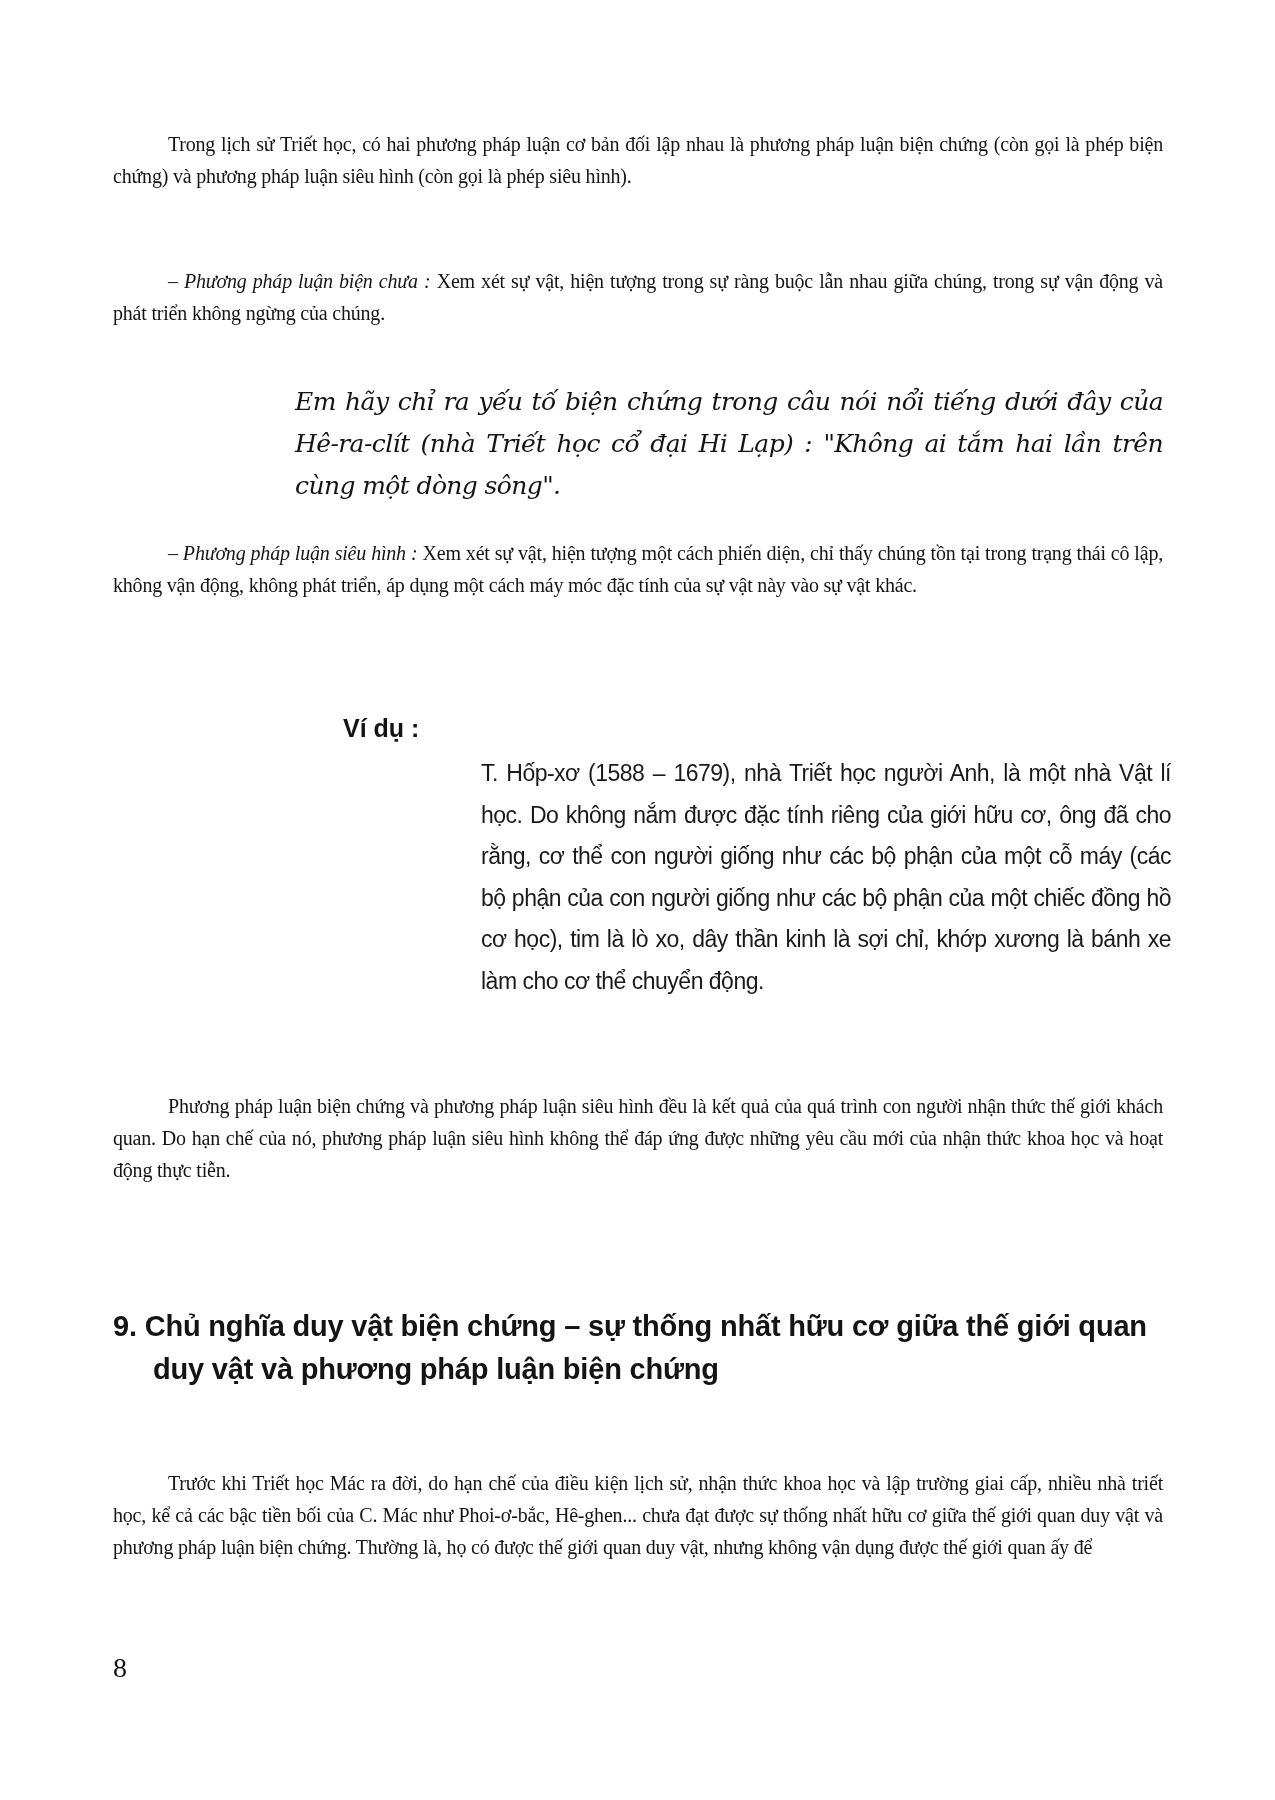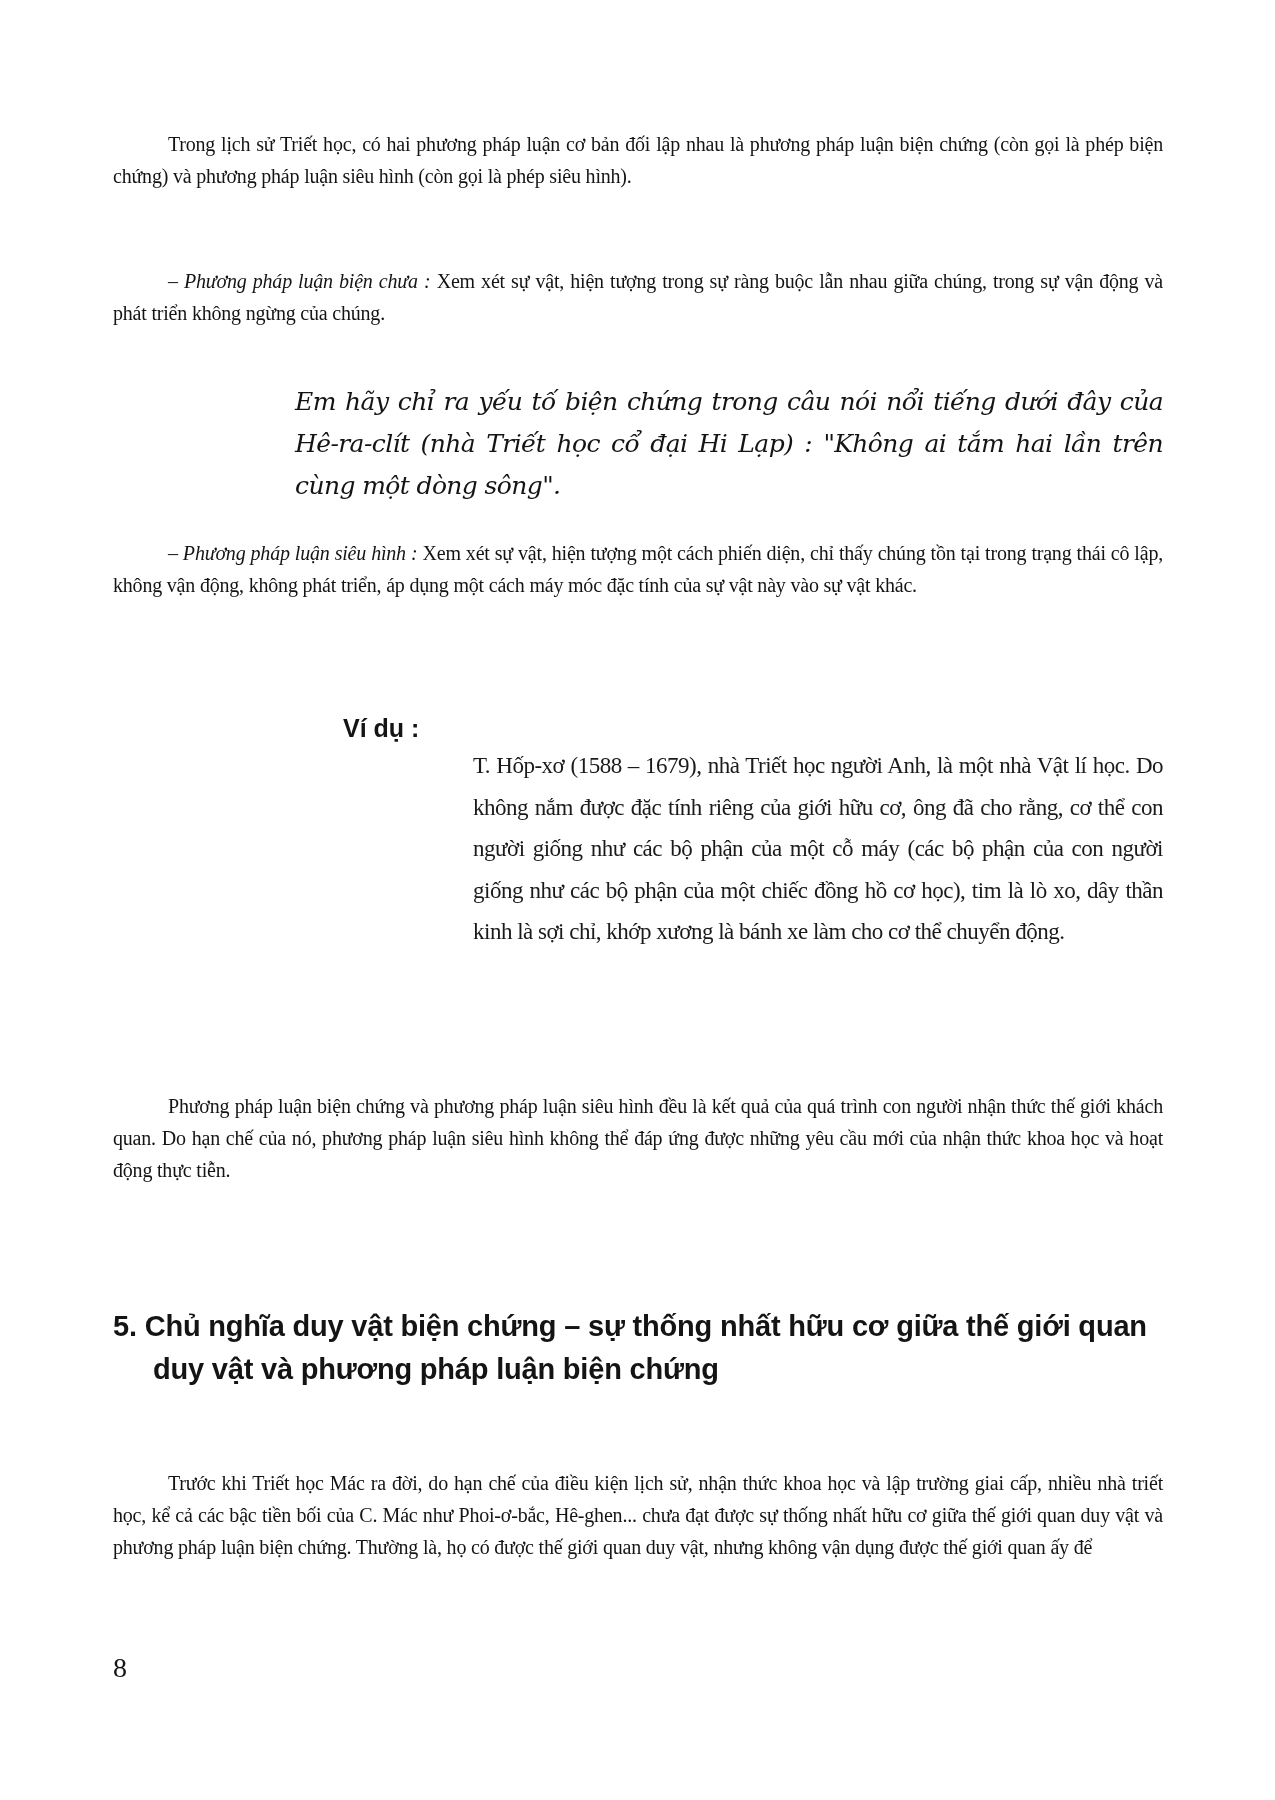--- a/index.html
+++ b/index.html
@@ -56,25 +56,25 @@
       font-weight: bold;
       font-size: 25px;
       line-height: 34px;
       margin: 15px;
     }
     .example-body {
       position: absolute;
       top: 617px;
       left: 360px;
       width: 690px;
-      font-family: Liberation Serif, serif;
+      font-family: Liberation Sans, sans-serif;
       font-size: 23px;
       line-height: 41.5px;
       text-align: justify;
-      margin: 0;
+      margin: 8px;
       letter-spacing: -0.5px;
       color: #1a1a1a;
     }
     .p4 { position: absolute; top: 962px; left: 0; width: 1050px; }
     .section-heading {
       position: absolute;
       top: 1177px;
       left: 0;
       width: 1050px;
       font-family: "Liberation Sans", "DejaVu Sans", sans-serif;
@@ -109,19 +109,19 @@
   <p class="question">Em hãy chỉ ra yếu tố biện chứng trong câu nói nổi tiếng dưới đây của Hê-ra-clít (nhà Triết học cổ đại Hi Lạp) : "Không ai tắm hai lần trên cùng một dòng sông".</p>
 
   <p class="serif-p p3"><span class="it">– Phương pháp luận siêu hình :</span><span> Xem xét sự vật, hiện tượng một cách phiến diện, chỉ thấy chúng tồn tại trong trạng thái cô lập, không vận động, không phát triển, áp dụng một cách máy móc đặc tính của sự vật này vào sự vật khác.</span></p>
 
   <p class="example-label">Ví dụ :</p>
 
   <p class="example-body">T. Hốp-xơ (1588 – 1679), nhà Triết học người Anh, là một nhà Vật lí học. Do không nắm được đặc tính riêng của giới hữu cơ, ông đã cho rằng, cơ thể con người giống như các bộ phận của một cỗ máy (các bộ phận của con người giống như các bộ phận của một chiếc đồng hồ cơ học), tim là lò xo, dây thần kinh là sợi chỉ, khớp xương là bánh xe làm cho cơ thể chuyển động.</p>
 
   <p class="serif-p p4">Phương pháp luận biện chứng và phương pháp luận siêu hình đều là kết quả của quá trình con người nhận thức thế giới khách quan. Do hạn chế của nó, phương pháp luận siêu hình không thể đáp ứng được những yêu cầu mới của nhận thức khoa học và hoạt động thực tiễn.</p>
 
-  <h2 class="section-heading">5. Chủ nghĩa duy vật biện chứng – sự thống nhất hữu cơ giữa thế giới quan duy vật và phương pháp luận biện chứng</h2>
+  <h2 class="section-heading">9. Chủ nghĩa duy vật biện chứng – sự thống nhất hữu cơ giữa thế giới quan duy vật và phương pháp luận biện chứng</h2>
 
   <p class="serif-p p5">Trước khi Triết học Mác ra đời, do hạn chế của điều kiện lịch sử, nhận thức khoa học và lập trường giai cấp, nhiều nhà triết học, kể cả các bậc tiền bối của C. Mác như Phoi-ơ-bắc, Hê-ghen... chưa đạt được sự thống nhất hữu cơ giữa thế giới quan duy vật và phương pháp luận biện chứng. Thường là, họ có được thế giới quan duy vật, nhưng không vận dụng được thế giới quan ấy để</p>
 
 </div>
 
 <p class="page-number">8</p>
 
 </body></html>

